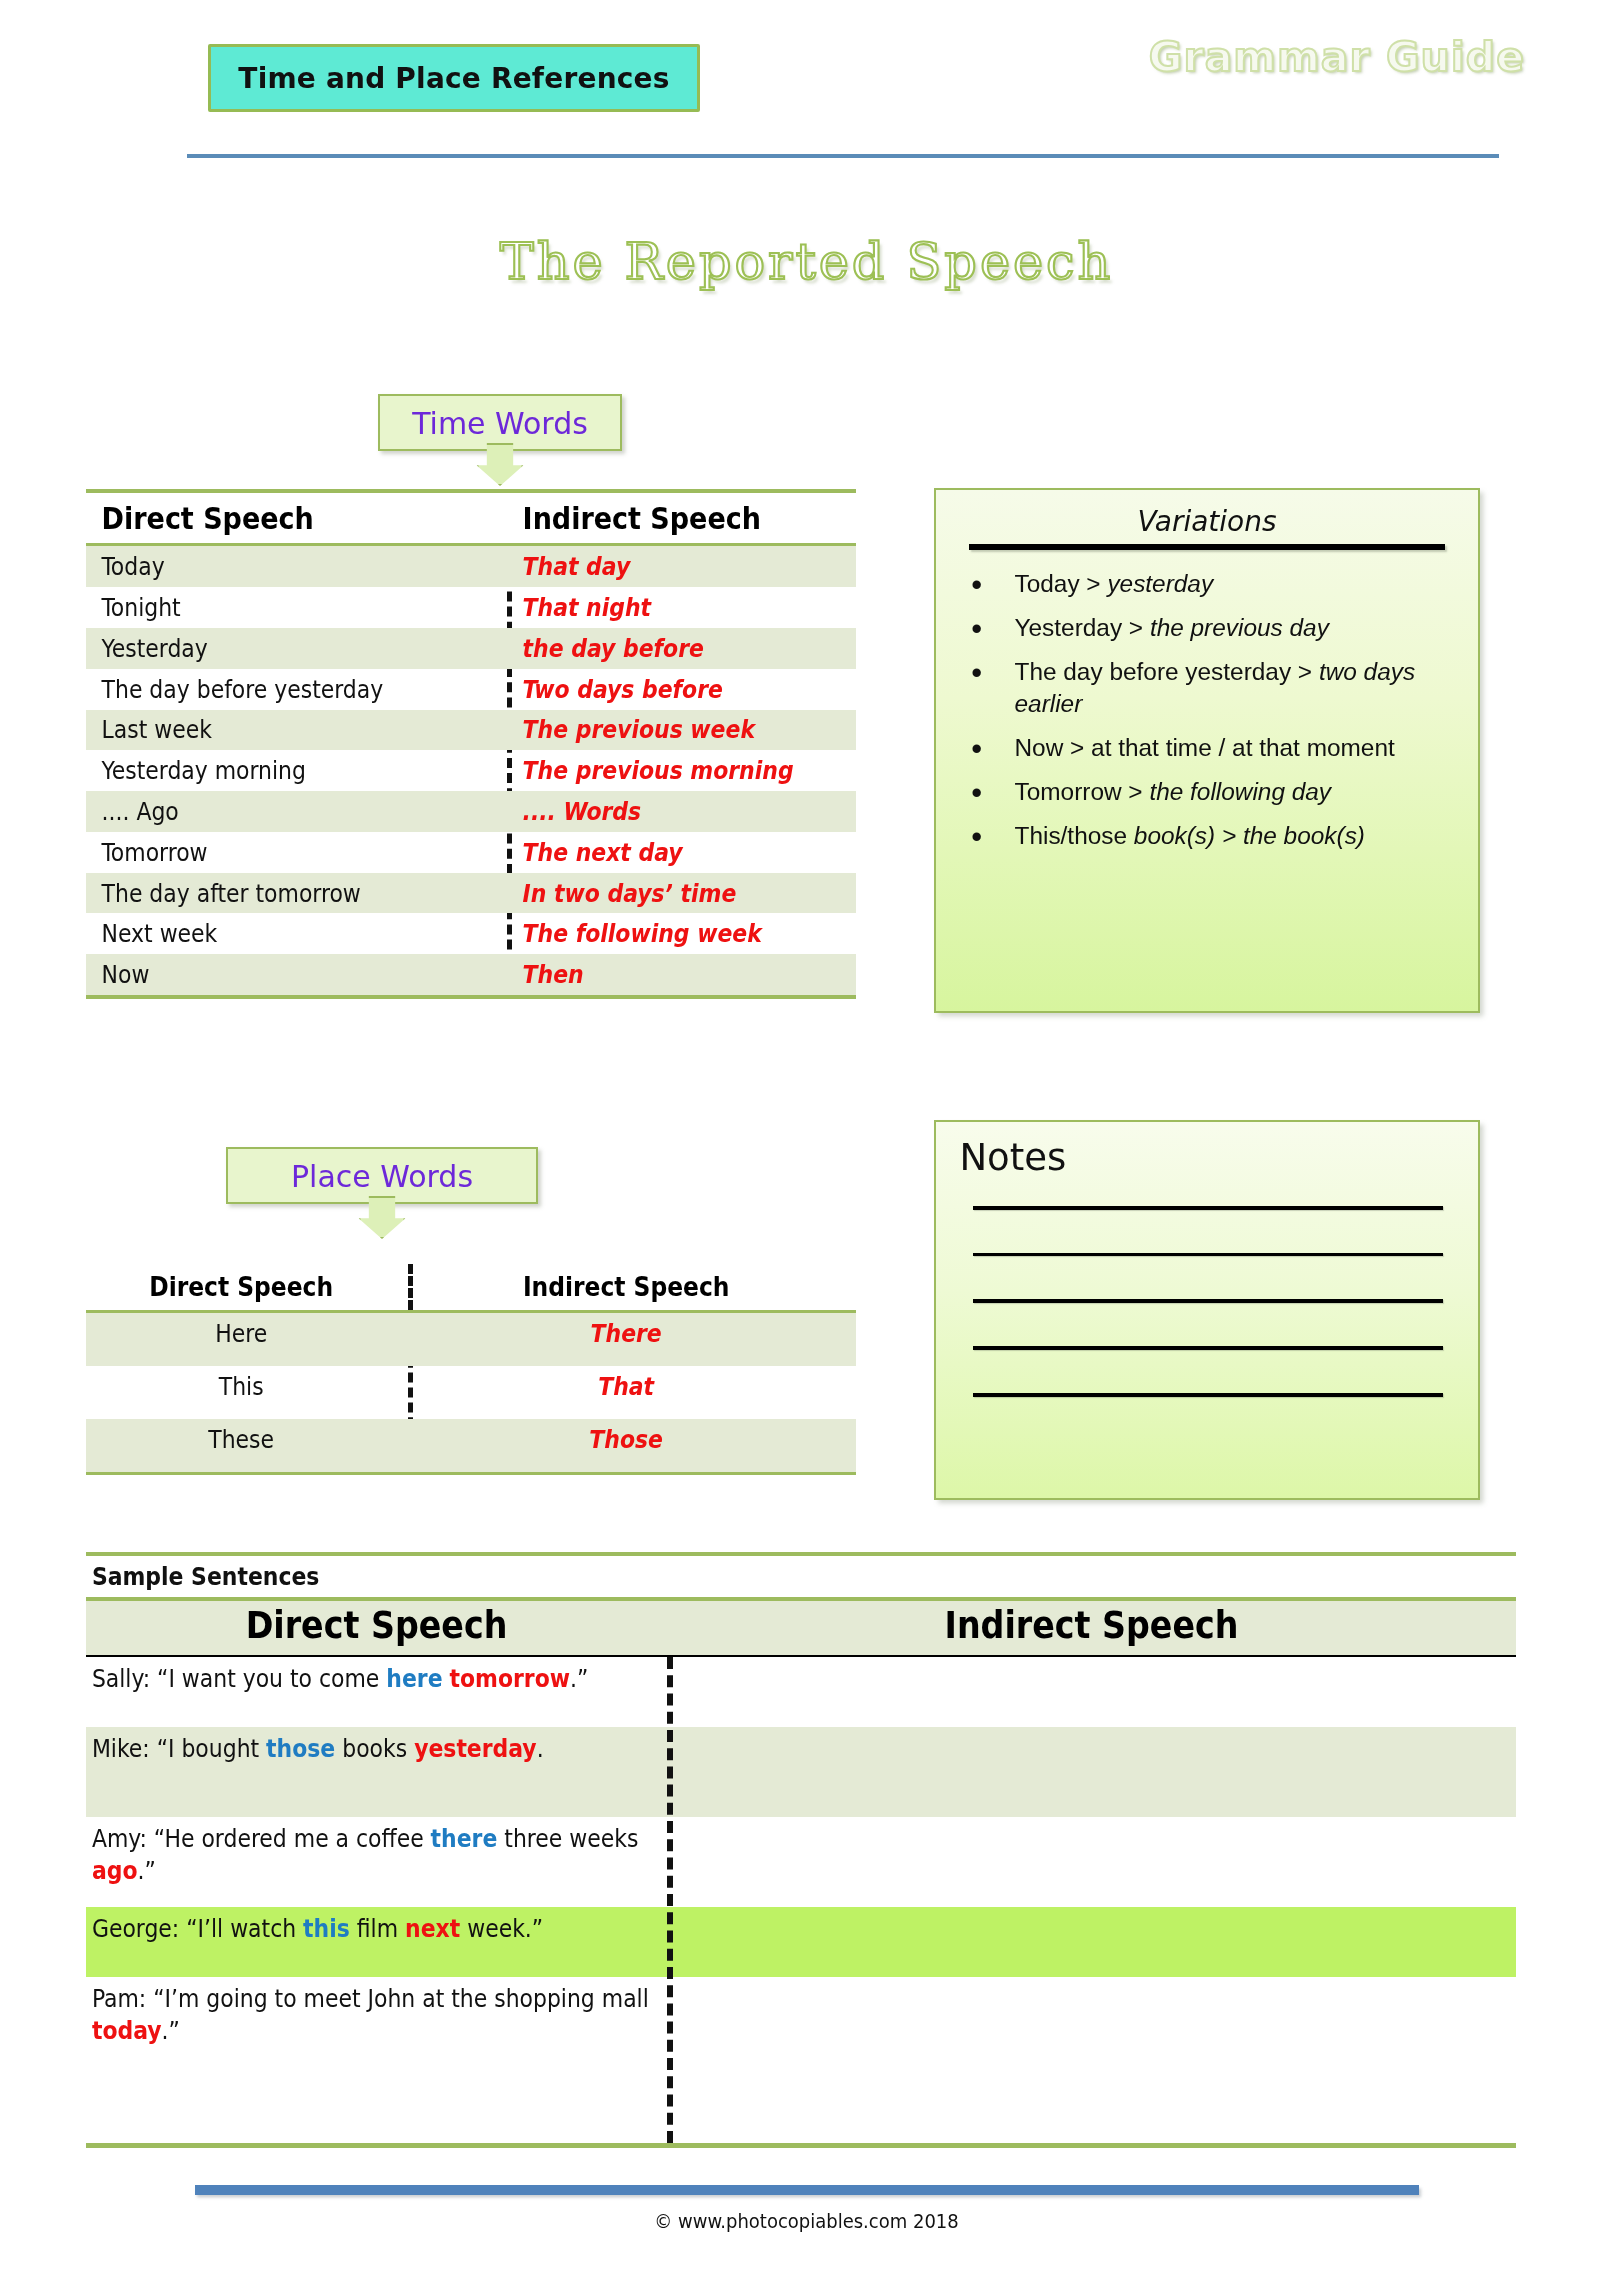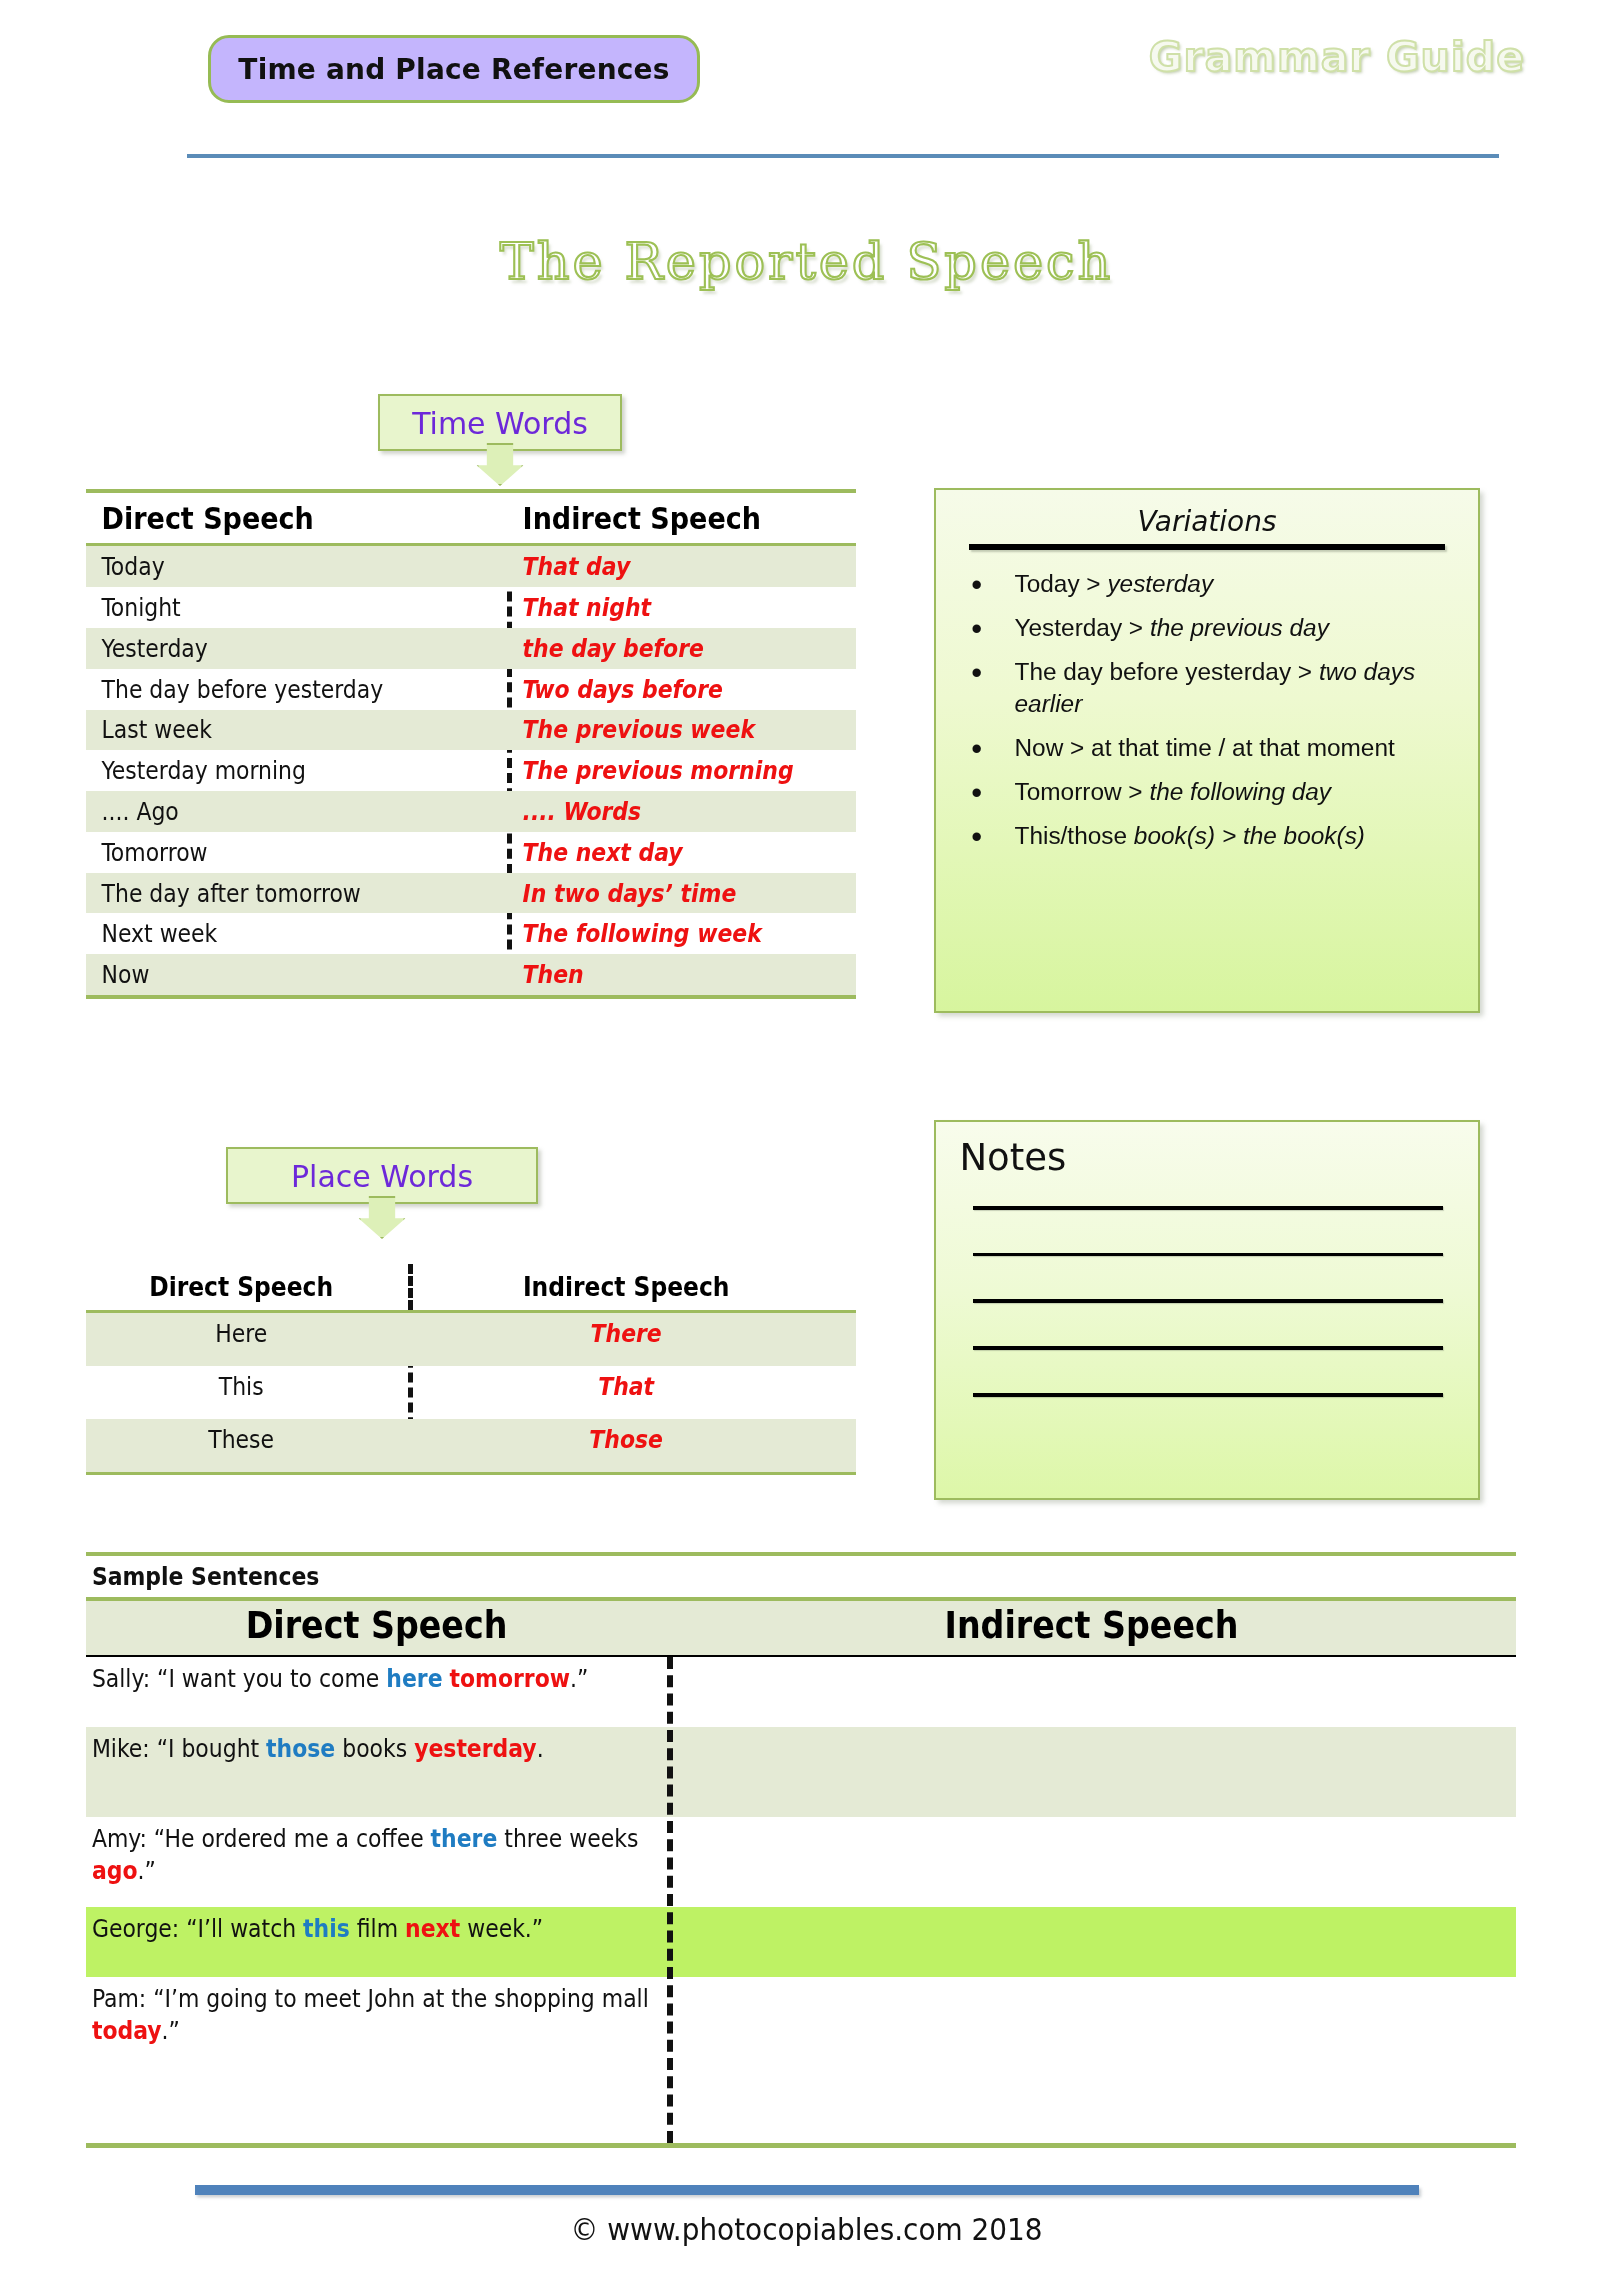--- a/index.html
+++ b/index.html
@@ -5,24 +5,24 @@
   * { box-sizing: border-box; margin: 0; padding: 0; }
   html, body {
     width: 1613px; height: 2293px;
     background: #ffffff;
     font-family: "Liberation Sans", sans-serif;
   }
   .page { position: relative; width: 1613px; height: 2293px; overflow: hidden; }
 
   
   .hdr-badge {
-    position: absolute; left: 208px; top: 35px;
+    position: absolute; left: 208px; top: 44px;
     width: 492px; height: 68px;
-    border: 3.9px solid #96bb54; border-radius: 21px;
-    background: #c4b5fd;
+    border: 3.9px solid #96bb54; border-radius: 2px;
+    background: #5eead4;
     display: flex; align-items: center; justify-content: center;
   }
   .hdr-badge span {
     font-family: "DejaVu Sans", sans-serif;
     font-weight: bold; font-size: 28px; color: #111; letter-spacing: 0.2px;
   }
   .hdr-right {
     position: absolute; right: 88px; top: 33px;
     font-family: "DejaVu Sans", sans-serif;
     font-weight: bold; font-size: 41px; letter-spacing: 1px;
@@ -187,21 +187,21 @@
   
   .foot-rule {
     position: absolute; left: 195px; top: 2185px;
     width: 1224px; height: 9.8px; background: #4f82bb;
     box-shadow: 2px 2.9px 2.9px rgba(120,130,140,.4);
   }
   .foot-text {
     position: absolute; left: 0; top: 2206px; width: 1613px;
     text-align: center;
     font-family: "DejaVu Sans Condensed", "DejaVu Sans", sans-serif;
-    font-size: 31px; color: #111; line-height: 1.5;
+    font-size: 20px; color: #111; line-height: 1.5;
   }
 </style>
 </head>
 <body>
 
 <div class="page">
 
   <div class="hdr-badge">
     <span>Time and Place References</span>
   </div>

